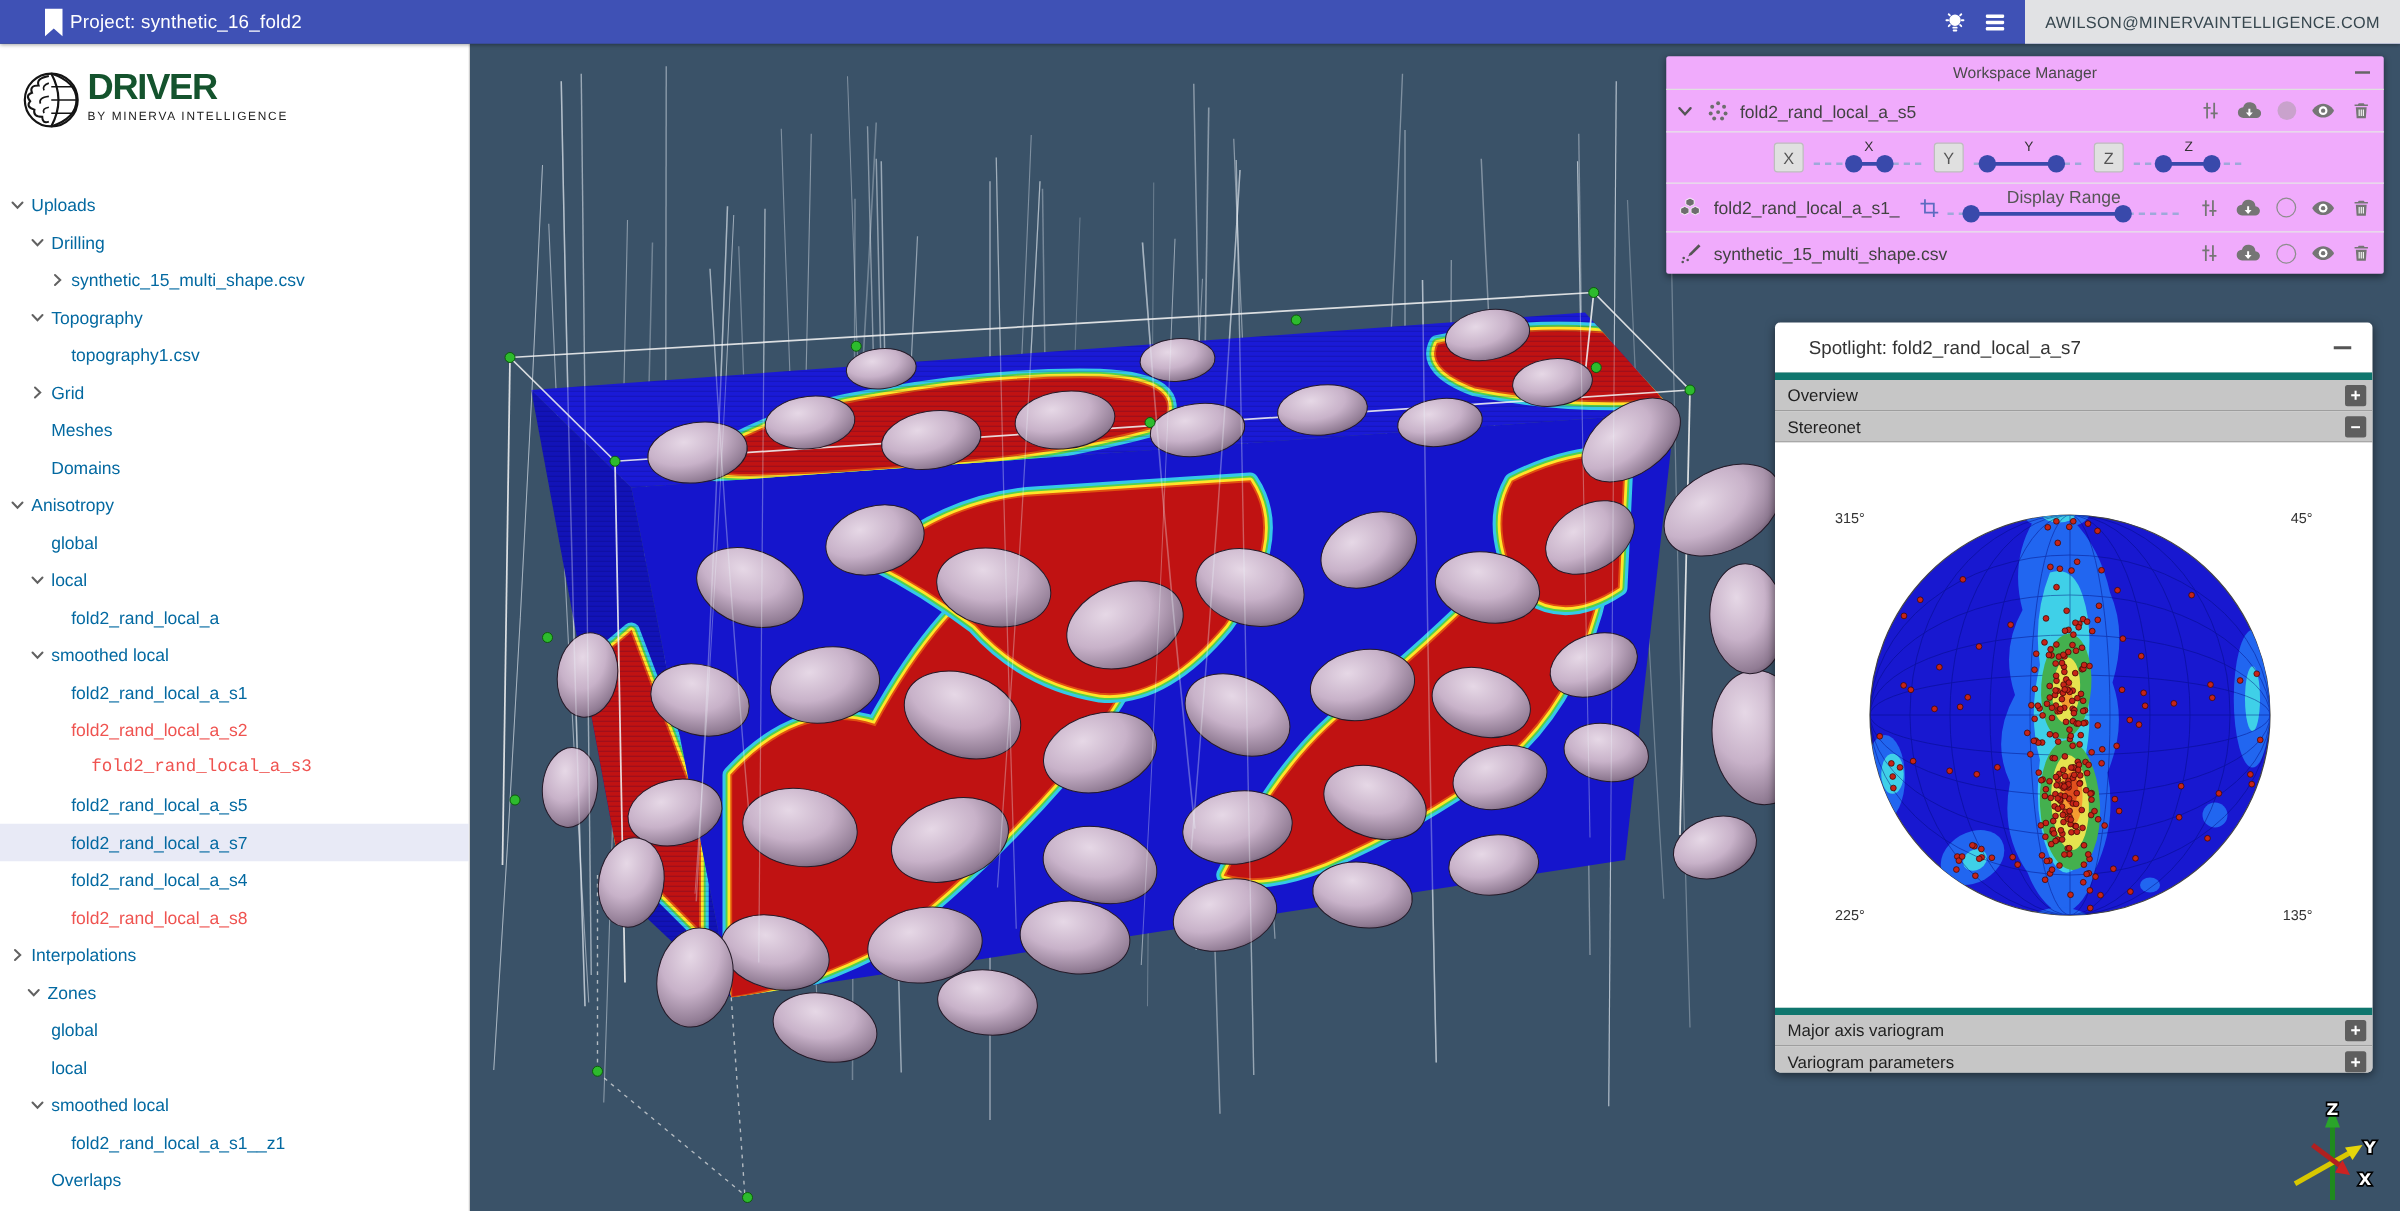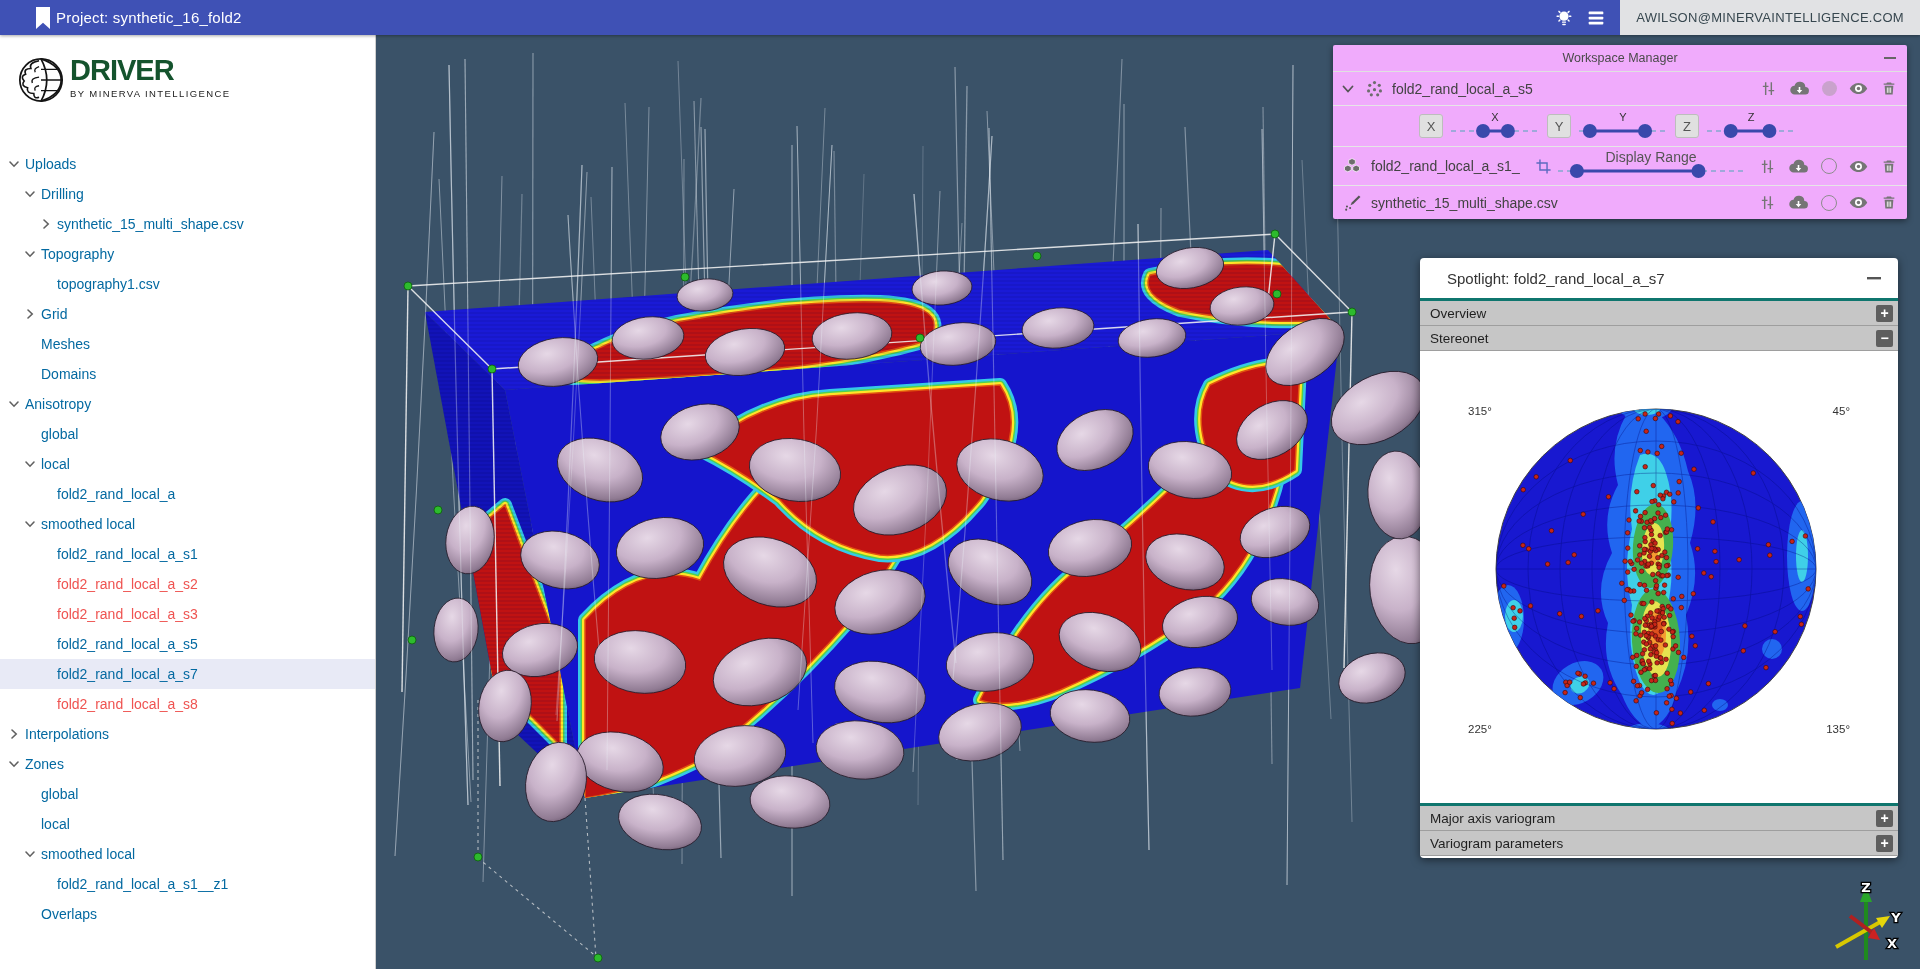--- a/index.html
+++ b/index.html
@@ -48,21 +48,21 @@
     display:flex;align-items:center;justify-content:center;font-size:13px;color:#555;cursor:pointer;}
   .sld{margin:0 6px 0 6px;}
   .dr-block{display:flex;flex-direction:column;align-items:center;margin-left:4px;}
   .dr-label{font-size:14px;color:#555;line-height:11px;}
   
   .sp-panel{position:absolute;left:1420px;top:258px;width:478px;height:600px;background:#fff;z-index:60;
     border-radius:4px;box-shadow:0 2px 8px rgba(0,0,0,.5);overflow:hidden;}
   .sp-head{height:40px;display:flex;align-items:center;font-size:15px;color:#333;
     padding-left:27px;position:relative;}
   .sp-min{position:absolute;right:16px;top:12px;width:16px;height:16px;cursor:pointer;}
-  .sp-bar{height:24px;background:#c6c6c6;border-top:3px solid #0f766e;border-bottom:1px solid #9e9e9e;
+  .sp-bar{height:24px;background:#c6c6c6;border-top:6px solid #0f766e;border-bottom:1px solid #9e9e9e;
     display:flex;align-items:center;font-size:13.5px;color:#1f1f1f;padding-left:10px;cursor:pointer;}
   .sp-bar + .sp-bar{border-top:none;}
   .sp-btn{margin-left:auto;margin-right:5px;width:17px;height:17px;background:#5e5e5e;color:#fff;
     border-radius:2px;display:flex;align-items:center;justify-content:center;
     font-size:14px;font-weight:bold;line-height:15px;cursor:pointer;}
   .sp-plot{height:452px;background:#fff;position:relative;}
 </style>
 </head>
 <body>
 
@@ -177,43 +177,47 @@
         <span>smoothed local</span>
       </div>
       <div class="titem" style="padding-left: 40px;">
         <span class="nochev"></span>
         <span>fold2_rand_local_a_s1</span>
       </div>
       <div class="titem red" style="padding-left: 40px;">
         <span class="nochev"></span>
         <span>fold2_rand_local_a_s2</span>
       </div>
-      <div class="titem red" style="padding-left: 40px;">
+      <div class="titem red" style="padding-left: 56px; font-family: Liberation Mono, monospace;">
         <span class="nochev"></span>
         <span>fold2_rand_local_a_s3</span>
       </div>
       <div class="titem" style="padding-left: 40px;">
         <span class="nochev"></span>
         <span>fold2_rand_local_a_s5</span>
       </div>
       <div class="titem sel" style="padding-left: 40px;">
         <span class="nochev"></span>
         <span>fold2_rand_local_a_s7</span>
+      </div>
+      <div class="titem" style="padding-left: 40px;">
+        <span class="nochev"></span>
+        <span>fold2_rand_local_a_s4</span>
       </div>
       <div class="titem red" style="padding-left: 40px;">
         <span class="nochev"></span>
         <span>fold2_rand_local_a_s8</span>
       </div>
       <div class="titem" style="padding-left: 8px;">
         <svg class="chev" viewBox="0 0 12 12">
           <path d="M4 2l4.2 4L4 10" fill="none" stroke="#616161" stroke-width="1.6" stroke-linecap="round"></path>
         </svg>
         <span>Interpolations</span>
       </div>
-      <div class="titem" style="padding-left: 8px;">
+      <div class="titem" style="padding-left: 8px; margin-left: 13px;">
         <svg class="chev" viewBox="0 0 12 12">
           <path d="M2 4l4 4.2L10 4" fill="none" stroke="#616161" stroke-width="1.6" stroke-linecap="round"></path>
         </svg>
         <span>Zones</span>
       </div>
       <div class="titem" style="padding-left: 24px;">
         <span class="nochev"></span>
         <span>global</span>
       </div>
       <div class="titem" style="padding-left: 24px;">

